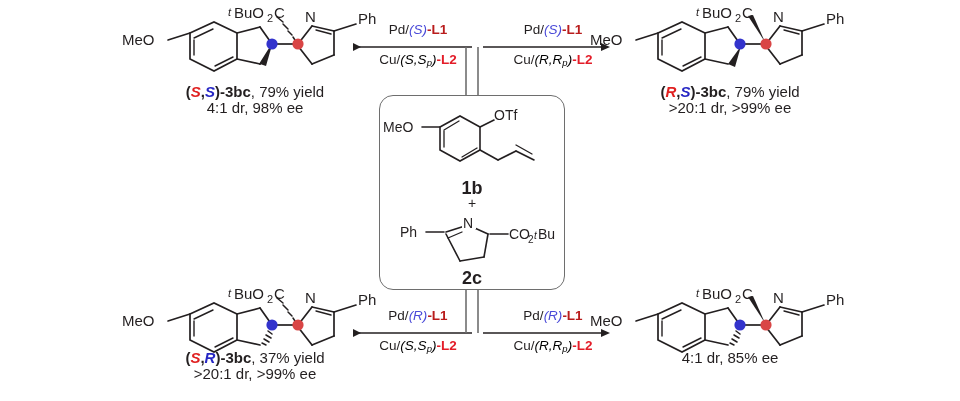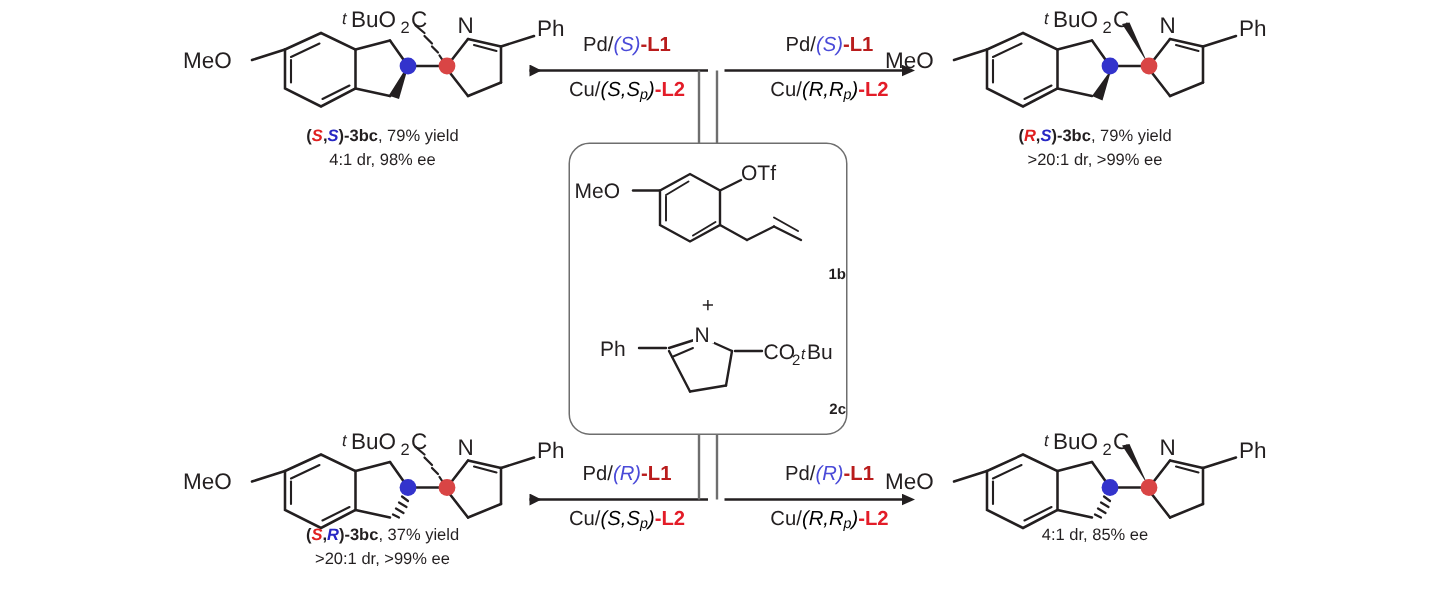--- a/index.html
+++ b/index.html
@@ -26,21 +26,21 @@
     width: 300px;
     height: 100px;
   }
   .product svg { display: block; }
 
   
   .caption {
     position: absolute;
     width: 300px;
     text-align: center;
-    font-size: 11px;
+    font-size: 15px;
     line-height: 15.5px;
     color: #231f20;
   }
   .caption .line1 { white-space: nowrap; }
   .caption .line2 { white-space: nowrap; }
   .st-r { color: #e02020; font-style: italic; font-weight: bold; }
   .st-b { color: #2727c4; font-style: italic; font-weight: bold; }
   .bold { font-weight: bold; }
 
   
@@ -69,22 +69,22 @@
     border: 1.6px solid #6e6e6e;
     border-radius: 14px;
     background: #ffffff;
     box-sizing: border-box;
   }
   #center-box svg { display: block; }
 
   .sm-label {
     position: absolute;
     width: 100%;
-    text-align: right;
-    font-size: 10px;
+    text-align: center;
+    font-size: 18px;
     font-weight: bold;
     color: #231f20;
   }
   .plus-sign {
     position: absolute;
     width: 100%;
     text-align: center;
     font-size: 14px;
     color: #231f20;
   }

